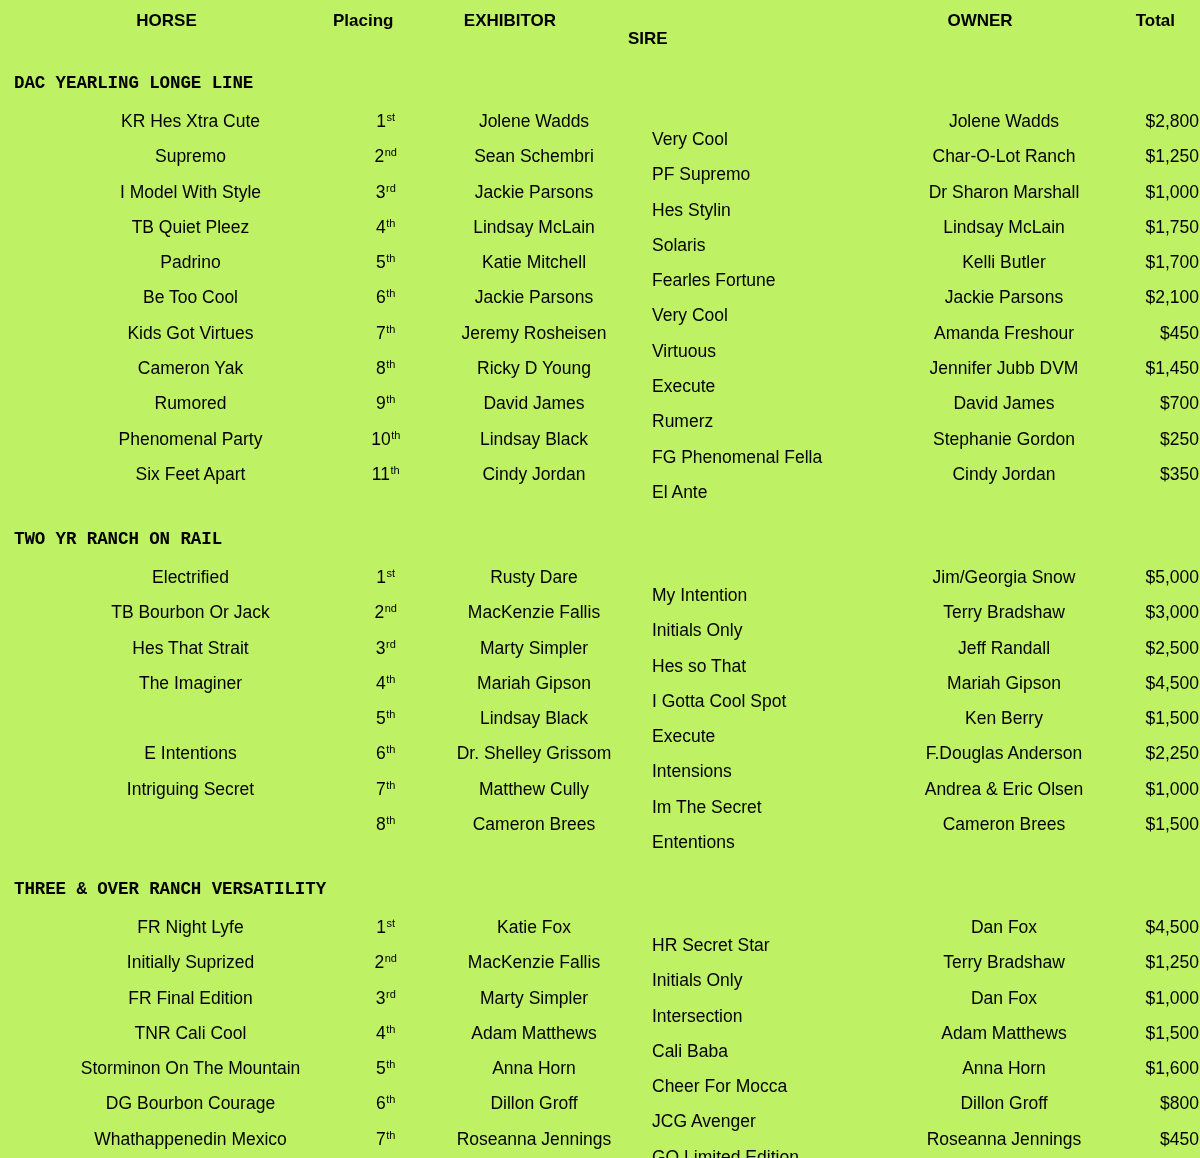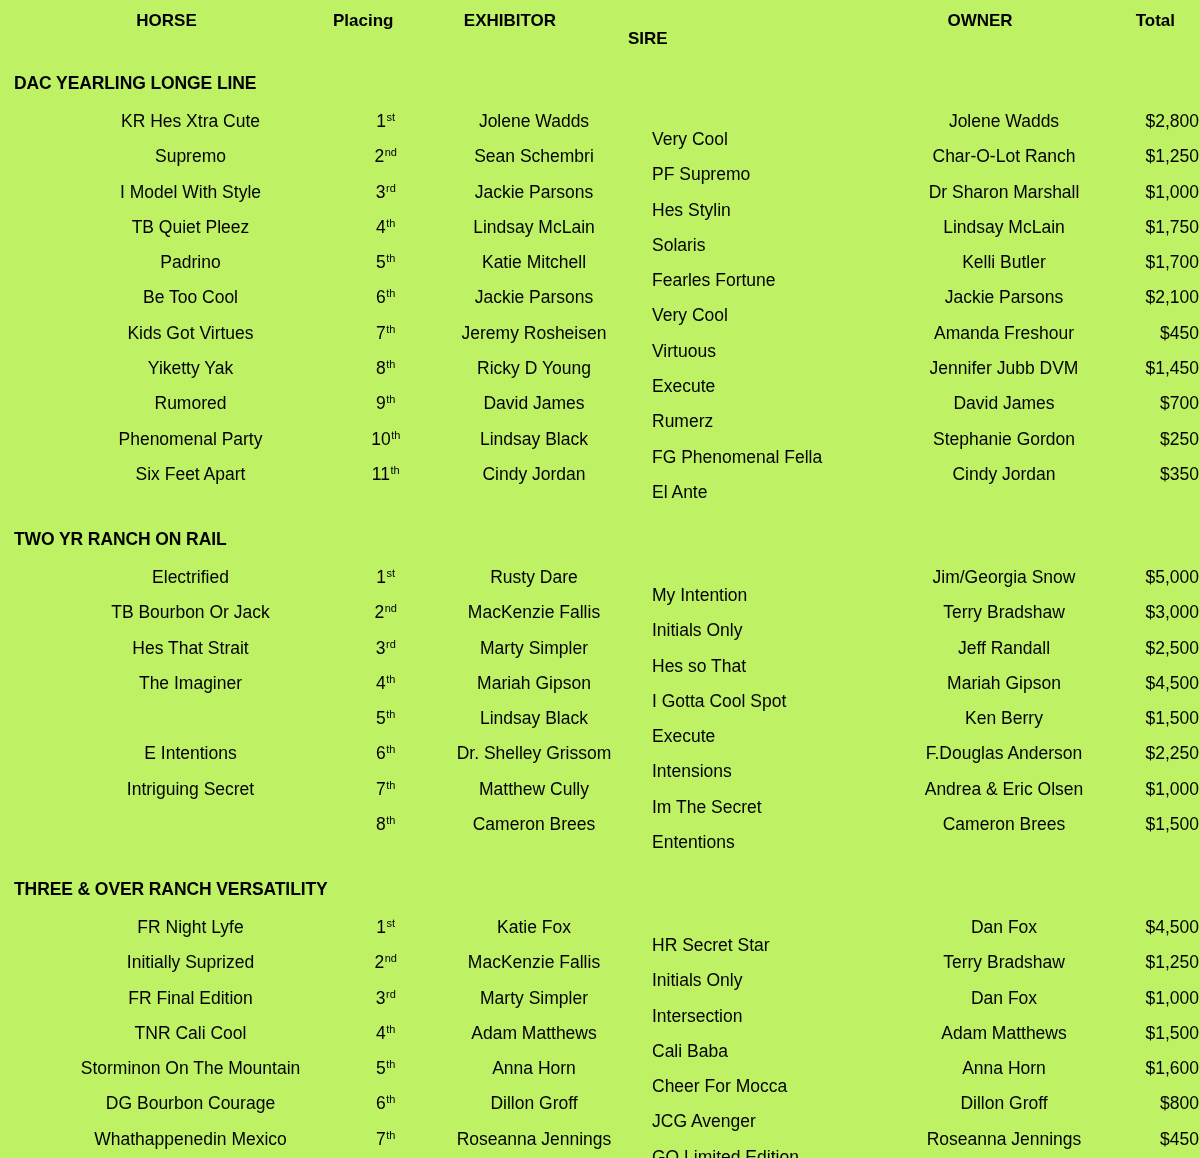--- a/index.html
+++ b/index.html
@@ -53,20 +53,21 @@
   }
 
   
   .section-title {
     position: absolute;
     left: 14px;
     font-weight: bold;
     font-size: 17.5px;
     letter-spacing: -0.1px;
     white-space: nowrap;
+    font-family: Liberation Mono, monospace;
   }
 
   
   .rows-block {
     position: absolute;
     left: 0;
     width: 1200px;
     padding-left: 24px;
   }
   .rows-block .row .cell {
@@ -152,21 +153,21 @@
         </div>
         <div class="row">
           <div class="cell c-horse">Kids Got Virtues</div>
           <div class="cell c-placing"><span class="place-num">7</span><sup class="ord">th</sup></div>
           <div class="cell c-exhibitor">Jeremy Rosheisen</div>
           <div class="cell c-sire">Virtuous</div>
           <div class="cell c-owner">Amanda Freshour</div>
           <div class="cell c-total">$450</div>
         </div>
         <div class="row">
-          <div class="cell c-horse">Yiketty Yak</div>
+          <div class="cell c-horse">Cameron Yak</div>
           <div class="cell c-placing"><span class="place-num">8</span><sup class="ord">th</sup></div>
           <div class="cell c-exhibitor">Ricky D Young</div>
           <div class="cell c-sire">Execute</div>
           <div class="cell c-owner">Jennifer Jubb DVM</div>
           <div class="cell c-total">$1,450</div>
         </div>
         <div class="row">
           <div class="cell c-horse">Rumored</div>
           <div class="cell c-placing"><span class="place-num">9</span><sup class="ord">th</sup></div>
           <div class="cell c-exhibitor">David James</div>

